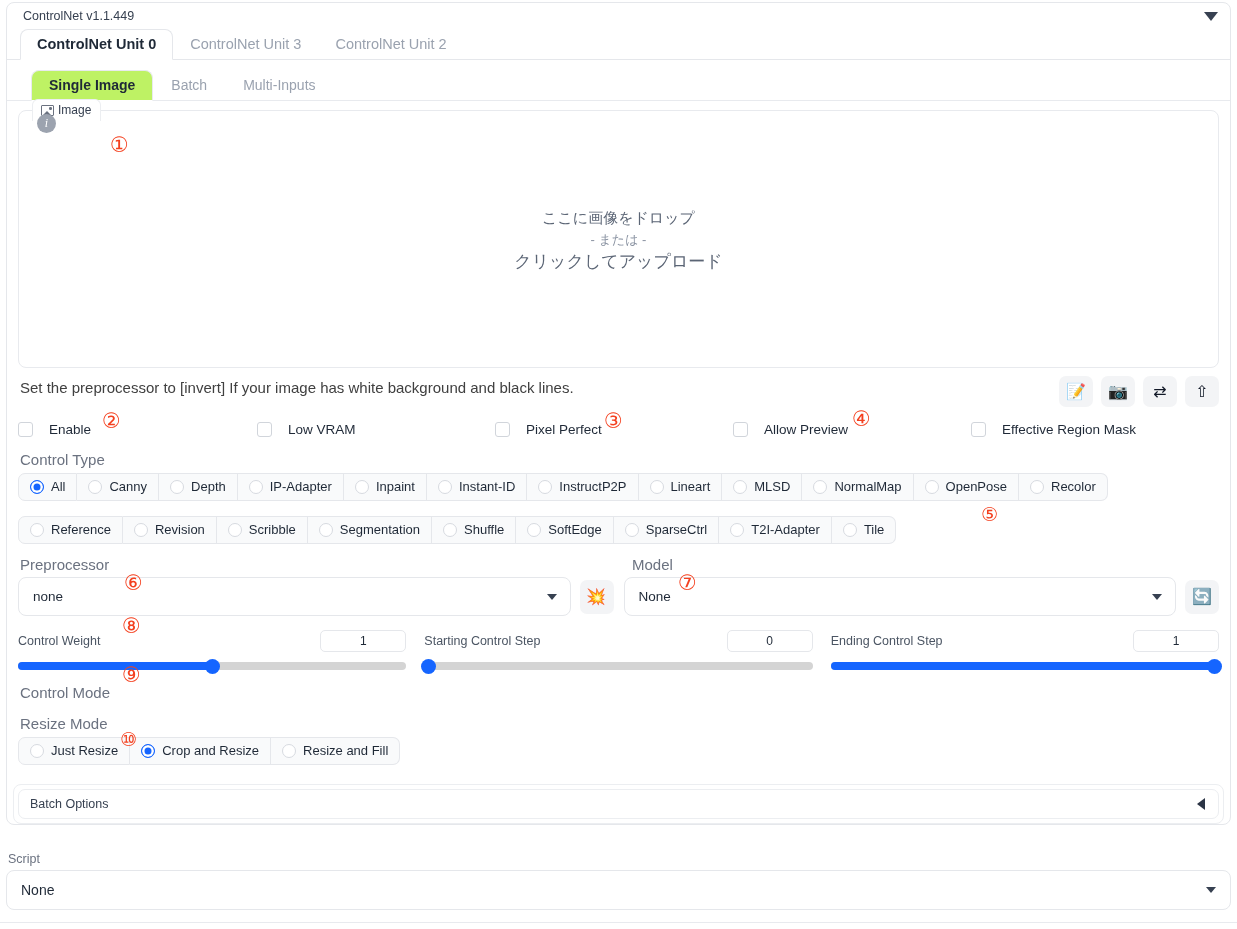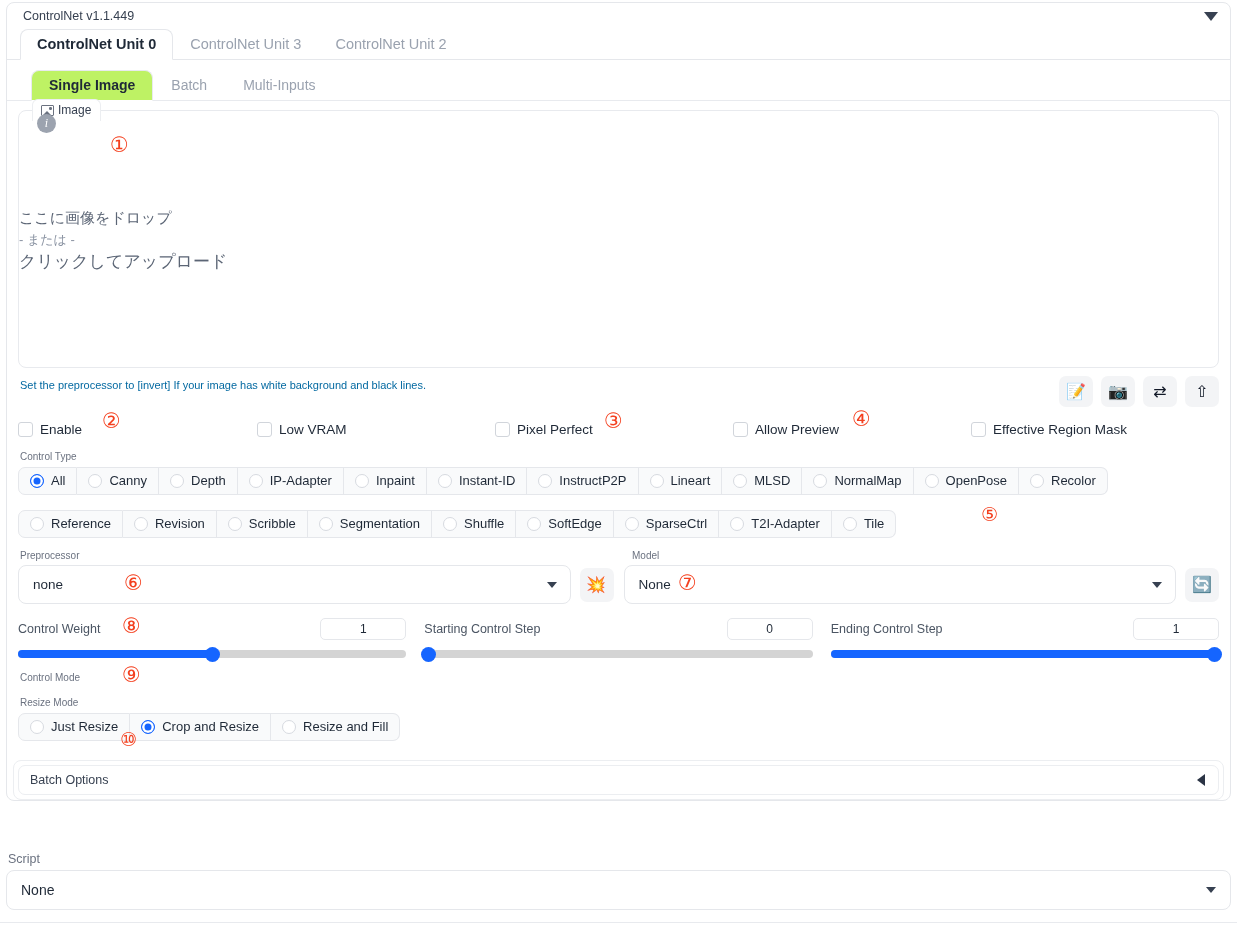--- a/index.html
+++ b/index.html
@@ -97,20 +97,21 @@
   .body-pad { padding: 0 11px 9px 11px; }
 
   
   .img-wrap { position: relative; margin-top: 9px; }
   .img-box {
     height: 258px;
     border: 1px solid #e8eaee;
     border-radius: 8px;
     background: #fff;
     display: flex;
+    align-items: center;
     justify-content: center;
     flex-direction: column;
   }
   .drop-1 { font-size: 15px; color: #5b6575; line-height: 23px; }
   .drop-2 { font-size: 13px; color: #8a93a2; line-height: 21px; }
   .drop-3 { font-size: 17px; color: #5b6575; line-height: 23px; }
 
   .img-tab {
     position: absolute;
     left: 14px; top: -11px;
@@ -161,48 +162,48 @@
   }
 
   
   .hint-row {
     display: flex;
     align-items: flex-start;
     justify-content: space-between;
     margin-top: 8px;
     min-height: 36px;
   }
-  .hint-text { font-size: 11px; color: #0369a1; padding-top: 3px; padding-left: 2px;}
+  .hint-text { font-size: 15px; color: #404040; padding-top: 3px; padding-left: 2px;}
   .iconbtns { display: flex; gap: 8px; }
   .iconbtn {
     width: 34px; height: 31px;
     background: #f3f4f6;
     border-radius: 7px;
     display: flex; align-items: center; justify-content: center;
     font-size: 16px;
     cursor: pointer;
     color: #111827;
     line-height: 1;
   }
 
   
   .cbrow { display: flex; margin-top: 10px; }
-  .cbcell { display: flex; align-items: center; gap: 7px; position: relative; }
+  .cbcell { display: flex; align-items: center; gap: 16px; position: relative; }
   .cb {
     width: 15px; height: 15px;
     border: 1px solid #d1d5db;
     border-radius: 3px;
     background: #fff;
     cursor: pointer;
   }
   .cblabel { font-size: 13.5px; color: #1f2937; white-space: nowrap; }
 
   
   .seclabel {
-    font-size: 10px; color: #6b7280;
+    font-size: 15px; color: #6b7280;
     margin: 14px 0 5px 2px;
     position: relative;
     display: flex; align-items: center;
   }
 
   
   .radrow { display: flex; flex-wrap: nowrap; position: relative; }
   .radrow + .radrow { margin-top: 15px; }
   .pill {
     display: flex; align-items: center; gap: 7px;

